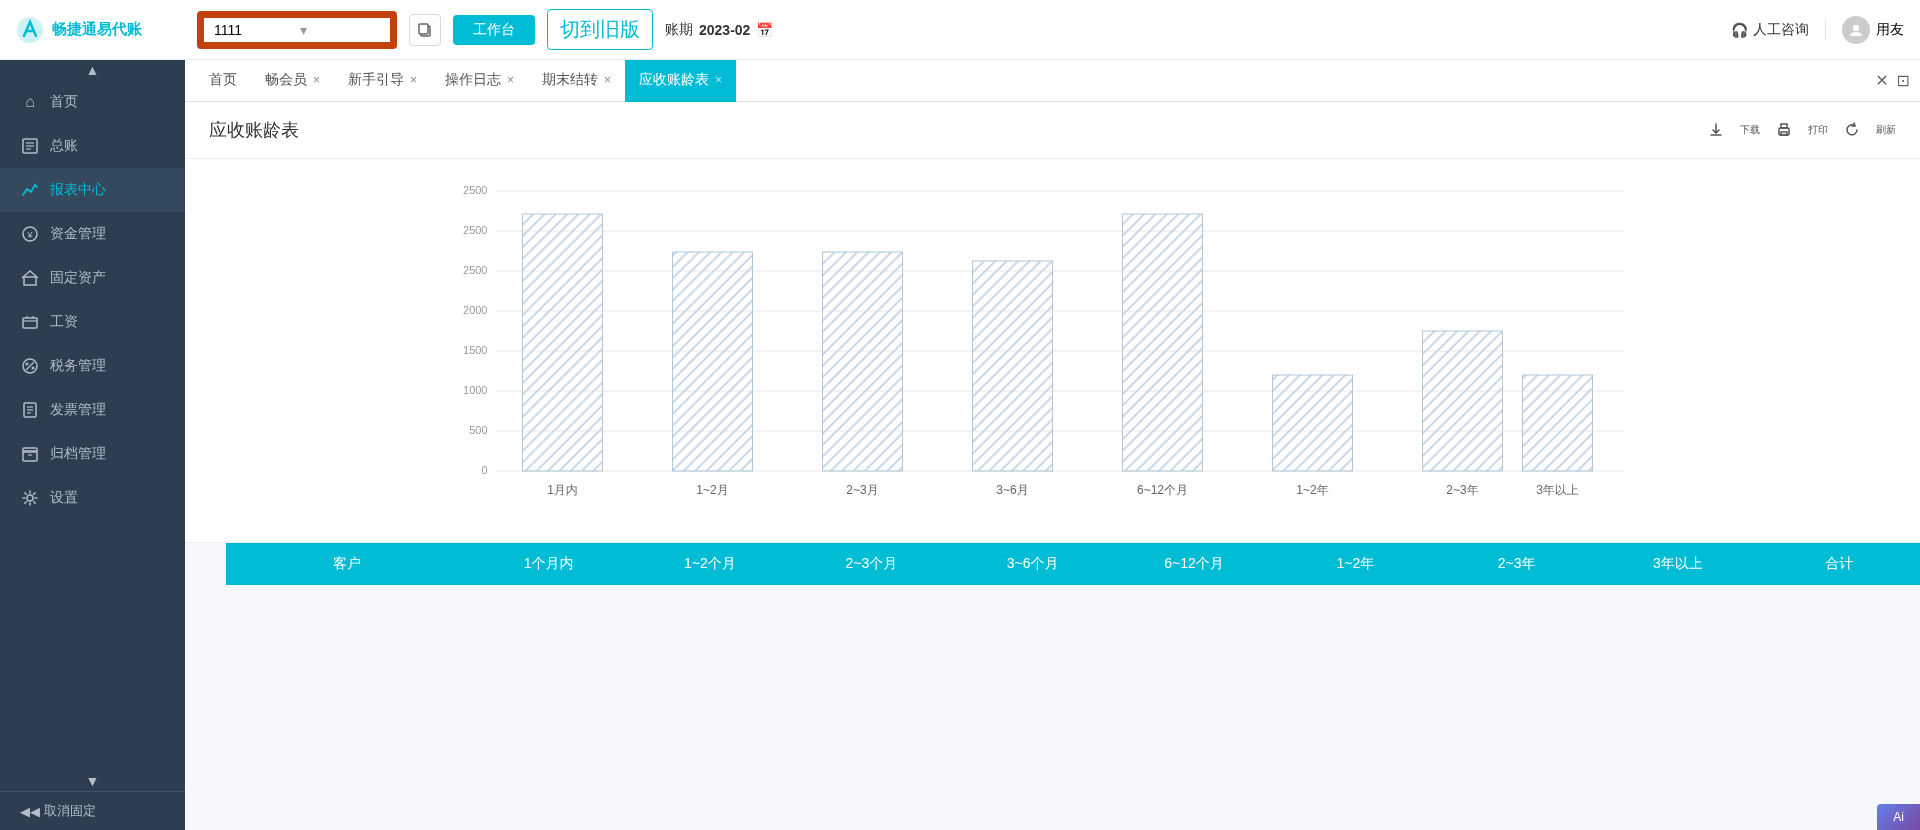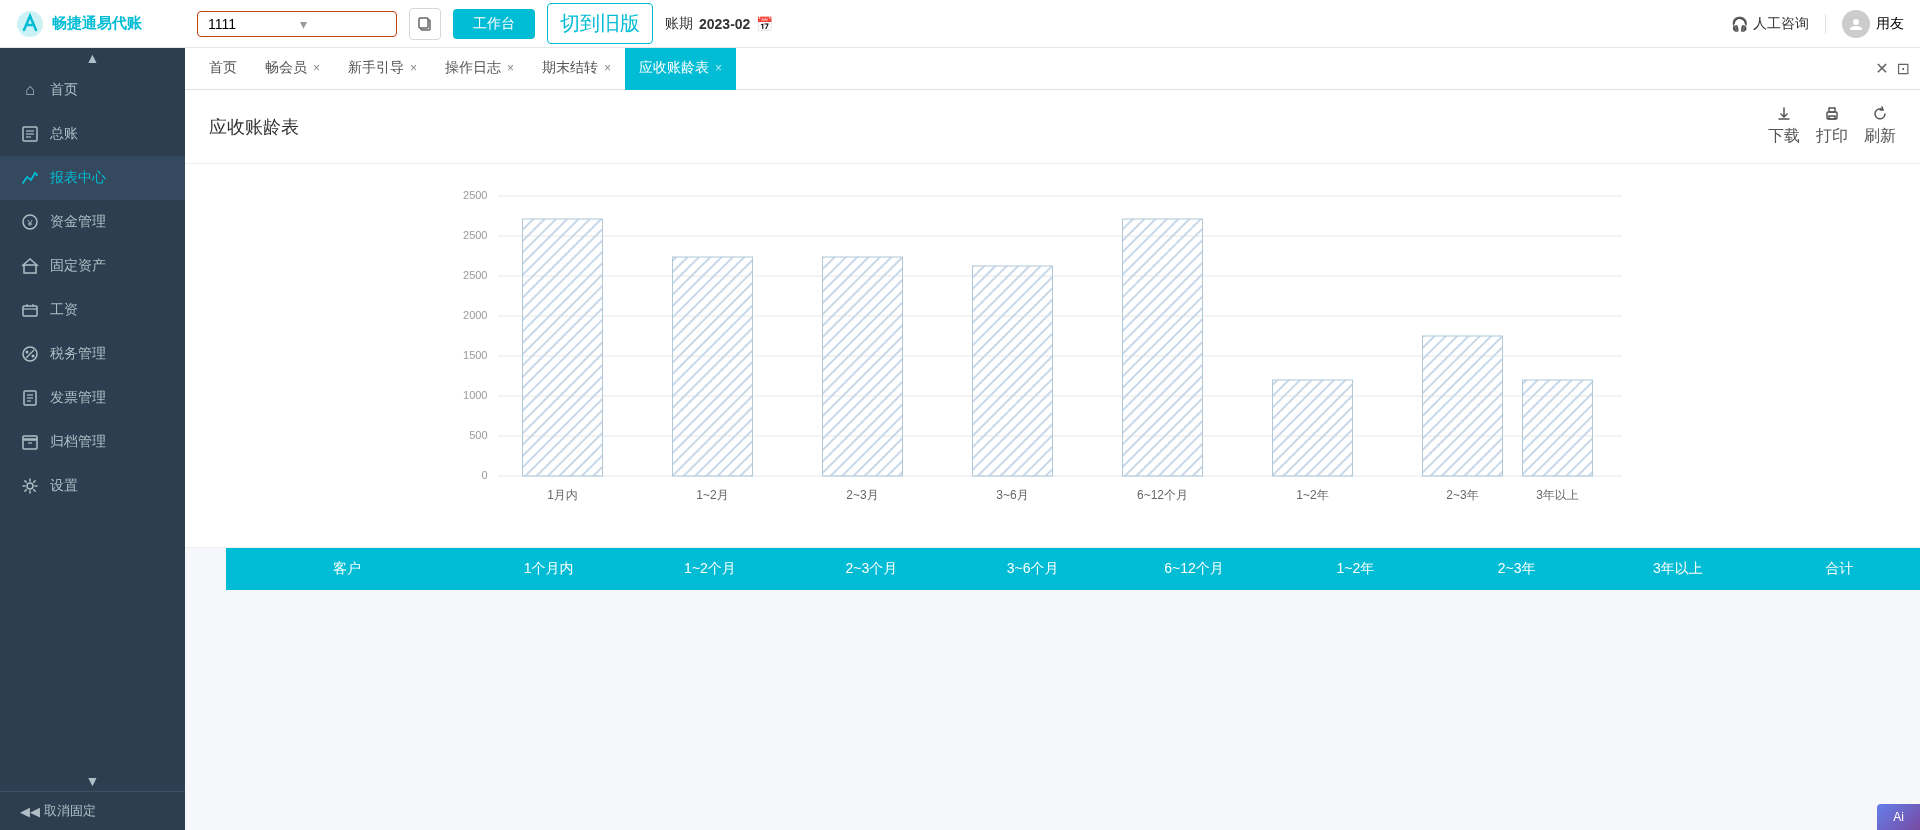--- a/index.html
+++ b/index.html
@@ -1,24 +1,24 @@
 <!DOCTYPE html>
 <html><head>
   <meta charset="utf-8">
   <style>
     * { margin: 0; padding: 0; box-sizing: border-box; }
     body { font-family: 'Microsoft YaHei', 'PingFang SC', sans-serif; font-size: 14px; background: #f0f2f5; display: flex; flex-direction: column; height: 830px; overflow: hidden; }
 
     
     .top-header {
-      display: flex; align-items: center; background: #fff; height: 48px;
+      display: flex; align-items: center; background: #fff; height: 60px;
       border-bottom: 1px solid #e8e8e8; padding: 0 16px; gap: 12px; flex-shrink: 0;
     }
     .account-selector {
-      display: flex; align-items: center; gap: 6px; border: 1px solid #c2410c;
+      display: flex; align-items: center; gap: 6px; border: 7px solid #c2410c;
       border-radius: 4px; padding: 4px 10px; cursor: pointer; min-width: 200px;
     }
     .account-selector span { flex: 1; }
     .account-selector .chevron { color: #999; }
     .btn-copy {
       border: 1px solid #d9d9d9; background: #fff; border-radius: 4px;
       width: 32px; height: 32px; cursor: pointer; display: flex; align-items: center; justify-content: center; color: #666;
     }
     .btn-workbench {
       background: #00bcd4; color: #fff; border: none; border-radius: 4px;
@@ -82,22 +82,22 @@
     .page-content { flex: 1; overflow-y: auto; padding: 0; display: flex; flex-direction: column; }
 
     
     .page-header {
       display: flex; align-items: center; padding: 16px 24px;
       background: #fff; border-bottom: 1px solid #eee; flex-shrink: 0;
     }
     .page-title { font-size: 18px; color: #333; font-weight: 500; }
     .header-actions { margin-left: auto; display: flex; gap: 16px; }
     .action-btn {
-      display: flex; align-items: center; gap: 4px; color: #555;
-      cursor: pointer; font-size: 16px; background: none; border: none; flex-direction: column;
+      display: flex; align-items: center; gap: 16px; color: #555;
+      cursor: pointer; font-size: 10px; background: none; border: none;
     }
 
     
     .chart-area {
       background: #fff; margin: 0; padding: 20px 30px 20px 10px;
       flex-shrink: 0; border-bottom: 1px solid #eee;
     }
 
     
     .table-header {

